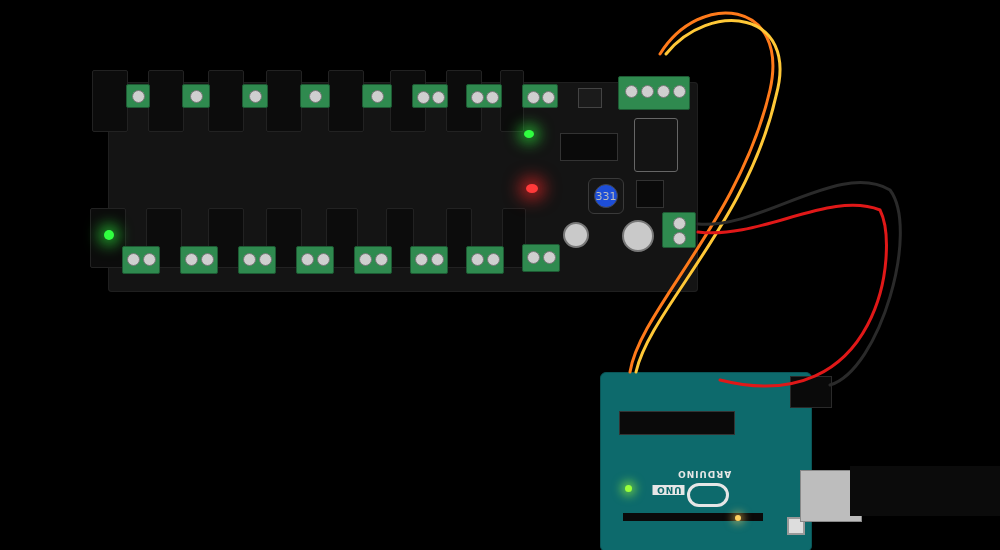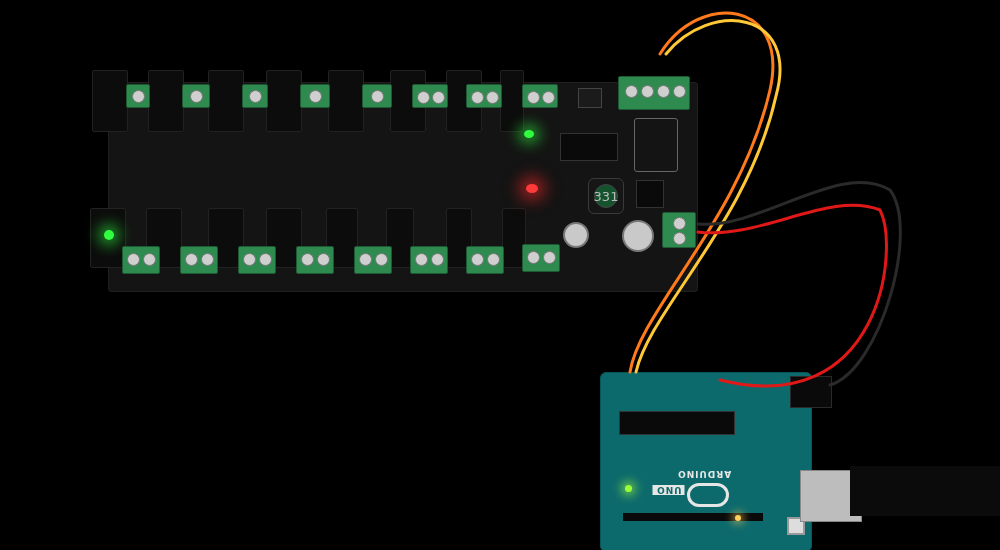--- a/index.html
+++ b/index.html
@@ -114,21 +114,21 @@
   <div class="abs term" style="left:662px;top:212px;width:32px;height:34px;">
       <span class="screw" style="left:10px;top:4px;"></span>
       <span class="screw" style="left:10px;top:19px;"></span>
     </div>
 </div>
 
 <div class="abs" style="left:578px;top:88px;width:22px;height:18px;background:#1b1b1b;border:1px solid #444;"></div>
 <div class="abs chip" style="left:560px;top:133px;width:56px;height:26px;"></div>
 <div class="abs" style="left:634px;top:118px;width:42px;height:52px;border:1px solid #666;border-radius:3px;"></div>
 <div class="abs" style="left:588px;top:178px;width:34px;height:34px;background:#161616;border:1px solid #3a3a3a;border-radius:6px;">
-  <div style="position:absolute;left:5px;top:5px;width:22px;height:22px;border-radius:50%;background:#14532d;border:1px solid #444;color:#bbb;font-size:13px;display:flex;align-items:center;justify-content:center;">331</div>
+  <div style="position:absolute;left:5px;top:5px;width:22px;height:22px;border-radius:50%;background:#1d4ed8;border:1px solid #444;color:#bbb;font-size:11px;display:flex;align-items:center;justify-content:center;">331</div>
 </div>
 <div class="abs" style="left:622px;top:220px;width:28px;height:28px;border-radius:50%;background:#c9c9c9;border:2px solid #777;"></div>
 <div class="abs" style="left:563px;top:222px;width:22px;height:22px;border-radius:50%;background:#c9c9c9;border:2px solid #777;"></div>
 <div class="abs chip" style="left:636px;top:180px;width:26px;height:26px;"></div>
 
 <div class="abs led" style="left:524px;top:130px;width:10px;height:8px;background:#30ff40;box-shadow:0 0 14px 6px rgba(48,255,64,.55);"></div>
 <div class="abs led" style="left:526px;top:184px;width:12px;height:9px;background:#ff3a3a;box-shadow:0 0 16px 7px rgba(255,40,40,.6);"></div>
 <div class="abs led" style="left:104px;top:230px;width:10px;height:10px;background:#30ff40;box-shadow:0 0 14px 6px rgba(48,255,64,.55);"></div>
 
 <div class="abs arduino" style="left:600px;top:372px;width:210px;height:178px;">

